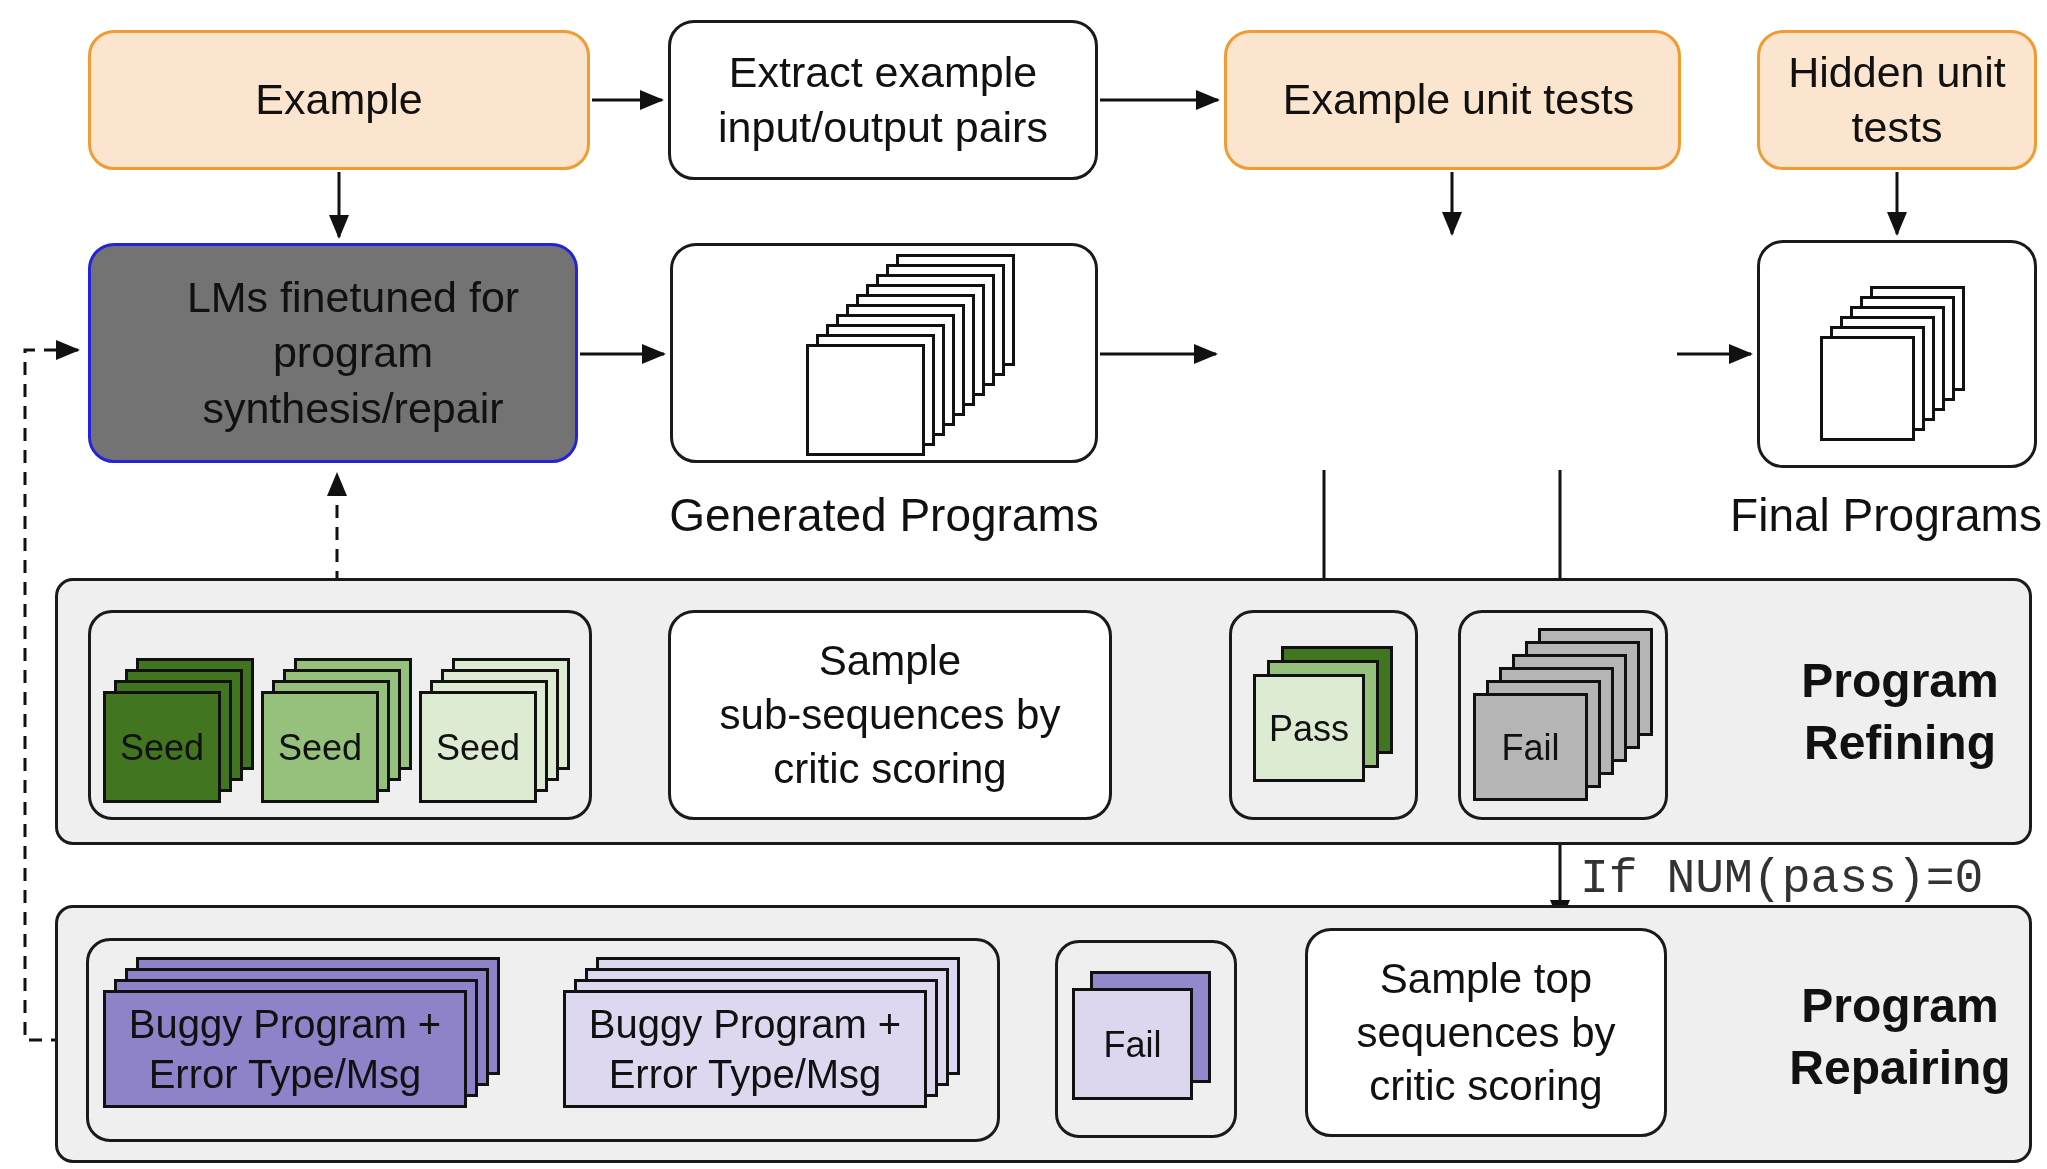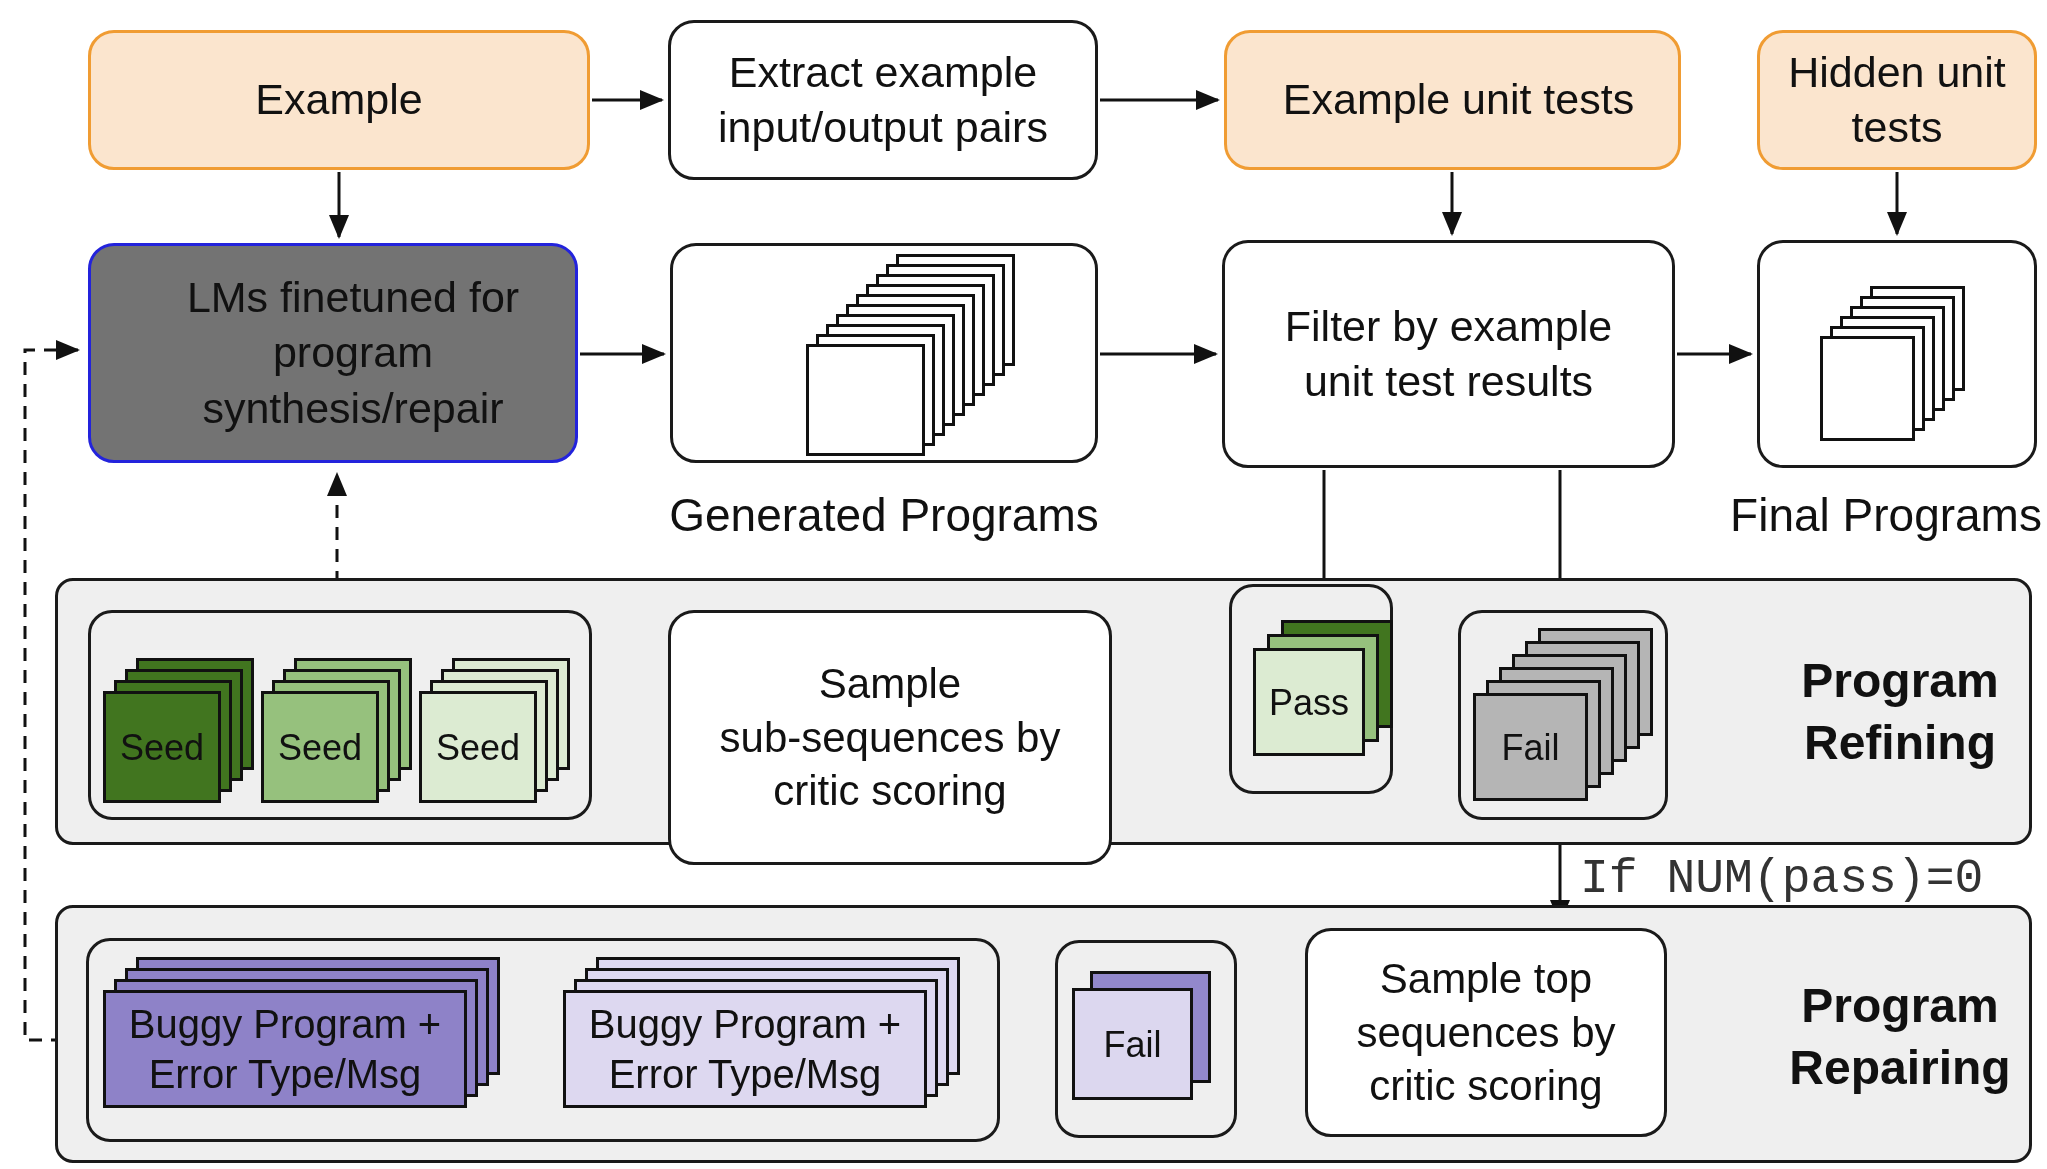--- a/index.html
+++ b/index.html
@@ -61,22 +61,20 @@
 tests</div>
 
   <div class="box blue" style="left:88px;top:243px;width:490px;height:220px;">LMs finetuned for
 program
 synthesis/repair</div>
 
   <div class="box" style="left:670px;top:243px;width:428px;height:220px;">
     <div class="stack" style="left: 133px; top: 8px; width: 209px; height: 202px;"><div class="layer" style="background: rgb(255, 255, 255); left: 90px; top: 0px; width: 119px; height: 112px;"></div><div class="layer" style="background: rgb(255, 255, 255); left: 80px; top: 10px; width: 119px; height: 112px;"></div><div class="layer" style="background: rgb(255, 255, 255); left: 70px; top: 20px; width: 119px; height: 112px;"></div><div class="layer" style="background: rgb(255, 255, 255); left: 60px; top: 30px; width: 119px; height: 112px;"></div><div class="layer" style="background: rgb(255, 255, 255); left: 50px; top: 40px; width: 119px; height: 112px;"></div><div class="layer" style="background: rgb(255, 255, 255); left: 40px; top: 50px; width: 119px; height: 112px;"></div><div class="layer" style="background: rgb(255, 255, 255); left: 30px; top: 60px; width: 119px; height: 112px;"></div><div class="layer" style="background: rgb(255, 255, 255); left: 20px; top: 70px; width: 119px; height: 112px;"></div><div class="layer" style="background: rgb(255, 255, 255); left: 10px; top: 80px; width: 119px; height: 112px;"></div><div class="layer" style="background: rgb(255, 255, 255); left: 0px; top: 90px; width: 119px; height: 112px;"></div></div>
   </div>
 
-  <div class="box" style="left:1222px;top:240px;width:453px;height:228px;">Filter by example
-unit test results</div>
 
   <div class="box" style="left:1757px;top:240px;width:280px;height:228px;">
     <div class="stack" style="left: 60px; top: 43px; width: 145px; height: 155px;"><div class="layer" style="background: rgb(255, 255, 255); left: 50px; top: 0px; width: 95px; height: 105px;"></div><div class="layer" style="background: rgb(255, 255, 255); left: 40px; top: 10px; width: 95px; height: 105px;"></div><div class="layer" style="background: rgb(255, 255, 255); left: 30px; top: 20px; width: 95px; height: 105px;"></div><div class="layer" style="background: rgb(255, 255, 255); left: 20px; top: 30px; width: 95px; height: 105px;"></div><div class="layer" style="background: rgb(255, 255, 255); left: 10px; top: 40px; width: 95px; height: 105px;"></div><div class="layer" style="background: rgb(255, 255, 255); left: 0px; top: 50px; width: 95px; height: 105px;"></div></div>
   </div>
 
   <div class="caption" style="left:634px;top:488px;width:500px;">Generated Programs</div>
   <div class="caption" style="left:1661px;top:488px;width:450px;">Final Programs</div>
 
   <div class="section" style="left:55px;top:578px;width:1977px;height:267px;"></div>
 
@@ -100,25 +98,25 @@
     <div class="stack small" style="left: 328px; top: 45px; width: 151px; height: 145px;">
         <div class="layer" style="background: rgb(220, 235, 210); left: 33px; top: 0px; width: 118px; height: 112px;"></div>
         <div class="layer" style="background: rgb(220, 235, 210); left: 22px; top: 11px; width: 118px; height: 112px;"></div>
         <div class="layer" style="background: rgb(220, 235, 210); left: 11px; top: 22px; width: 118px; height: 112px;"></div>
         <div class="layer" style="background: rgb(220, 235, 210); left: 0px; top: 33px; width: 118px; height: 112px;">
           <span>Seed</span>
         </div>
       </div>
   </div>
 
-  <div class="box" style="left:668px;top:610px;width:444px;height:255px;font-size:42px;">Sample
+  <div class="box" style="left:668px;top:610px;width:444px;height:210px;font-size:42px;">Sample
 sub-sequences by
 critic scoring</div>
 
-  <div class="holder" style="left:1229px;top:584px;width:164px;height:210px;">
+  <div class="holder" style="left:1229px;top:610px;width:189px;height:210px;">
     <div class="stack small" style="left: 21px; top: 33px; width: 140px; height: 136px;">
         <div class="layer" style="background: rgb(65, 117, 31); left: 28px; top: 0px; width: 112px; height: 108px;"></div>
         <div class="layer" style="background: rgb(150, 193, 125); left: 14px; top: 14px; width: 112px; height: 108px;"></div>
         <div class="layer" style="background: rgb(220, 235, 210); left: 0px; top: 28px; width: 112px; height: 108px;">
           <span>Pass</span>
         </div>
       </div>
   </div>
 
   <div class="holder" style="left:1458px;top:610px;width:210px;height:210px;">

